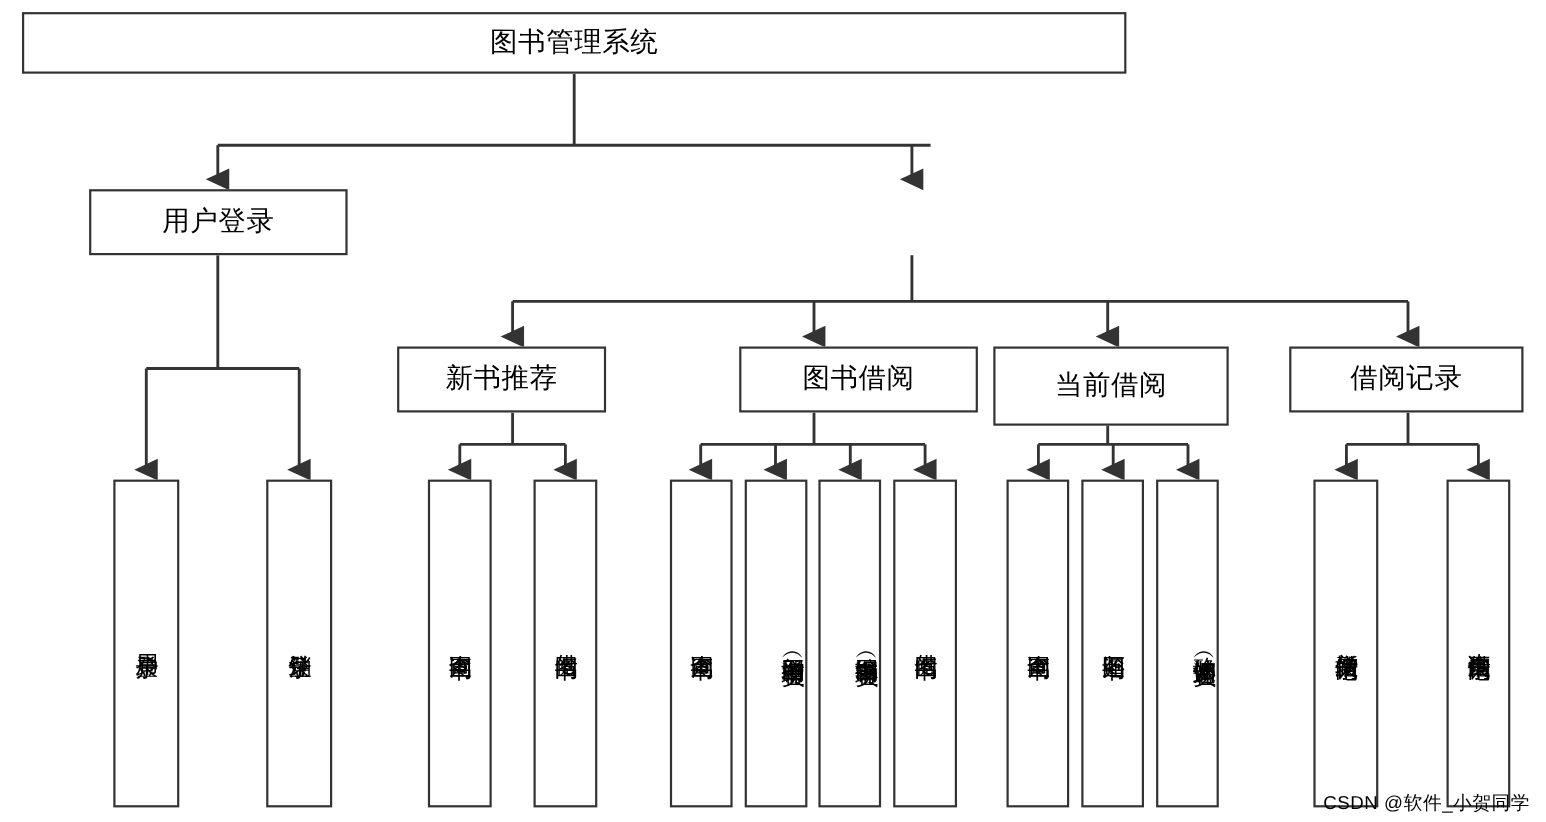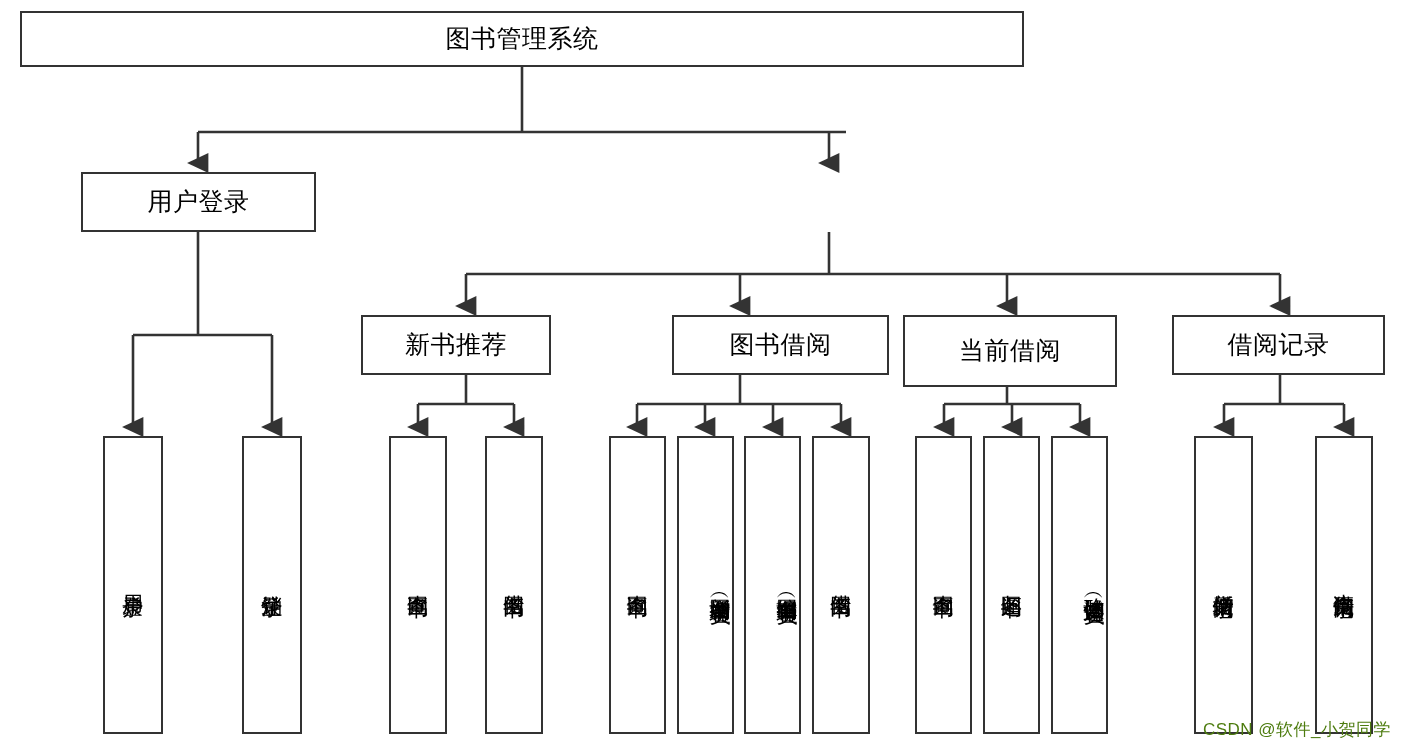--- a/index.html
+++ b/index.html
@@ -55,21 +55,21 @@
   }
   .node-v.center-v {
     align-items: center;
     padding-top: 0;
   }
   #watermark {
     position: absolute;
     right: 14px;
     bottom: 6px;
     font-size: 17px;
-    color: #4d7c0f;
+    color: #000000;
     white-space: nowrap;
     z-index: 3;
     letter-spacing: 0.5px;
     margin-left: 12px;
   }
 </style>
 </head>
 <body>
 
 <div id="diagram-root">

